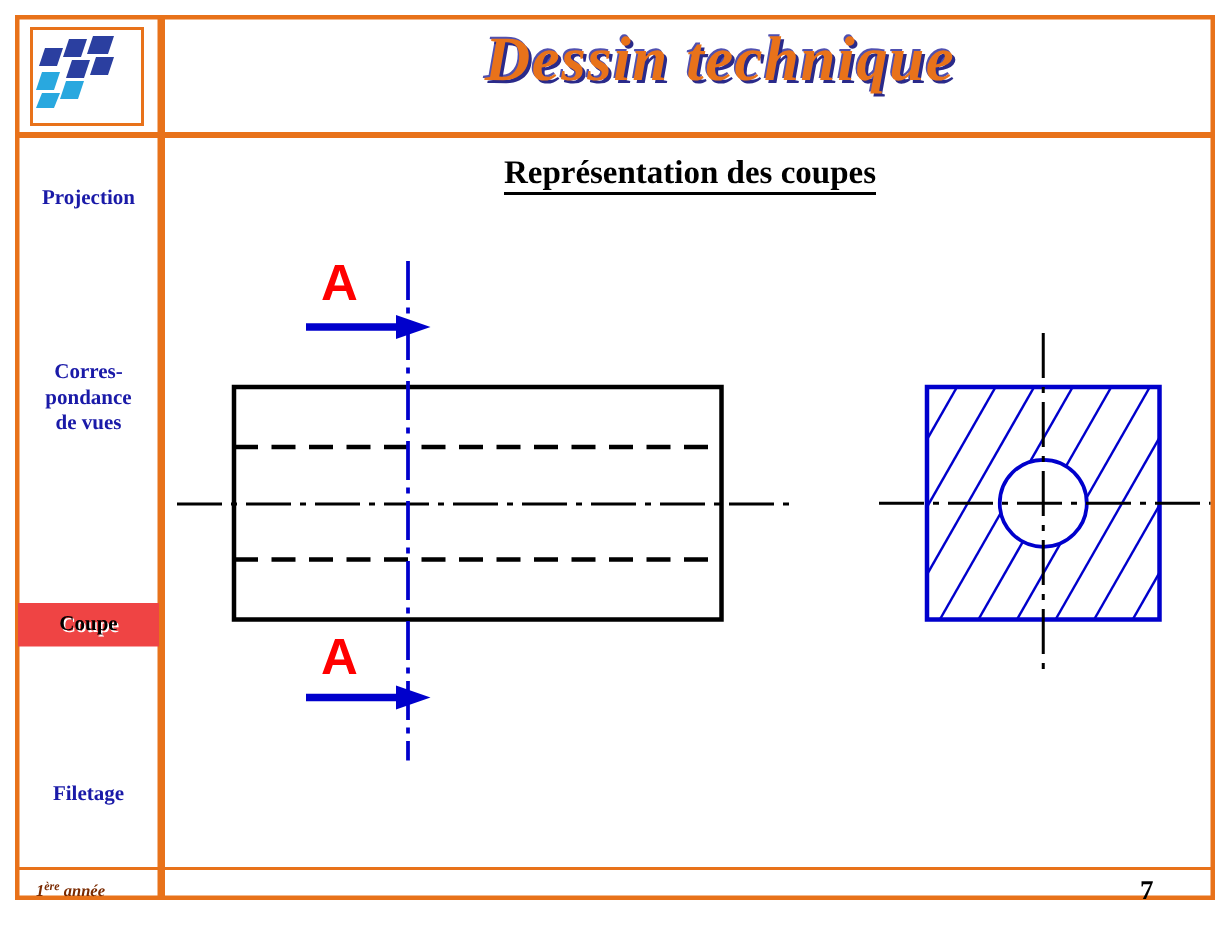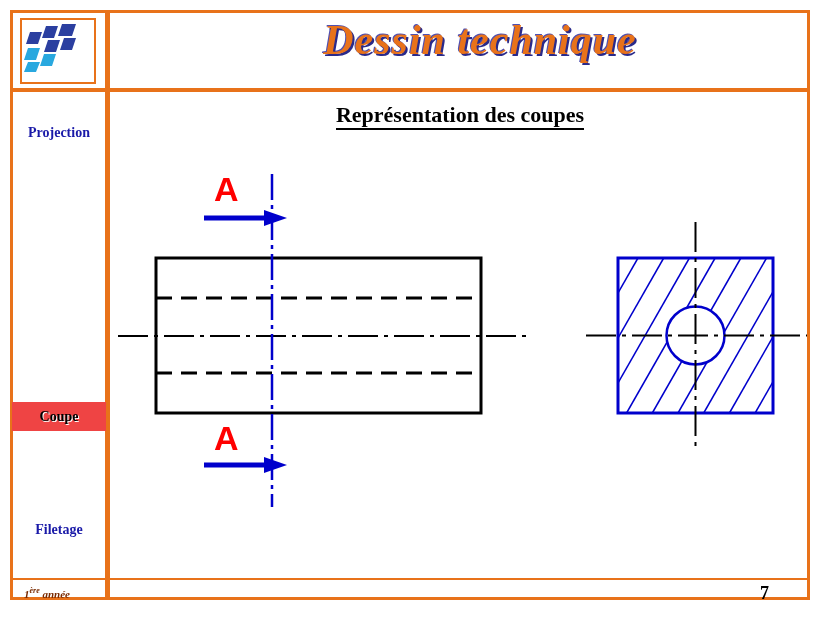--- a/index.html
+++ b/index.html
@@ -160,20 +160,25 @@
       <polygon points="6,28 18,28 14,40 2,40" fill="#29A8DF"></polygon>
       <polygon points="22,34 34,34 30,46 18,46" fill="#29A8DF"></polygon>
       <polygon points="6,42 18,42 14,52 2,52" fill="#29A8DF"></polygon>
     </g>
   </svg>
 
   <div class="main-title">Dessin technique</div>
   <div class="subtitle"><span>Représentation des coupes</span></div>
 
   <div class="side-item" id="side-projection">Projection</div>
+  <div class="side-item" id="side-correspondance">
+    <div>Corres-</div>
+    <div>pondance</div>
+    <div>de vues</div>
+  </div>
   <div class="side-item active" id="side-coupe">Coupe</div>
   <div class="side-item" id="side-filetage">Filetage</div>
 
   <div id="drawing">
     <svg width="700" height="486" viewBox="0 0 700 486">
 
       <rect x="46" y="166" width="325" height="155" fill="none" stroke="#000000" stroke-width="3"></rect>
 
       <line x1="46" y1="206" x2="371" y2="206" stroke="#000000" stroke-width="3" stroke-dasharray="16,9"></line>
       <line x1="46" y1="281" x2="371" y2="281" stroke="#000000" stroke-width="3" stroke-dasharray="16,9"></line>

